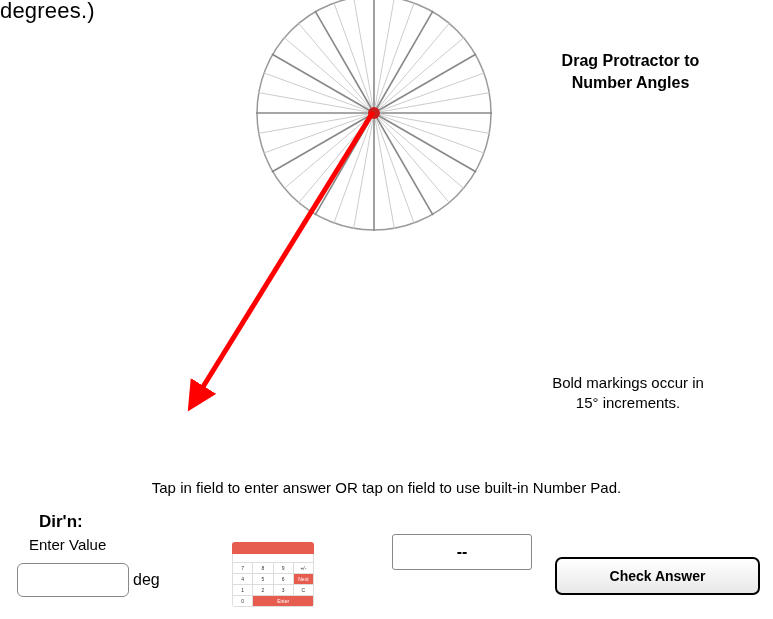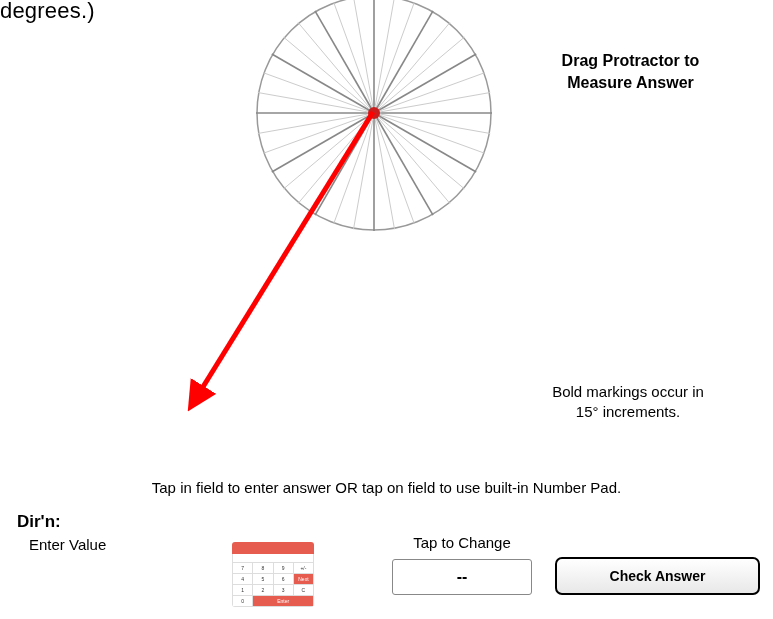--- a/index.html
+++ b/index.html
@@ -4,31 +4,31 @@
   <style>
     * { box-sizing: border-box; margin: 0; padding: 0; }
     body {
       width: 773px; height: 619px; background: #fff;
       font-family: Arial, Helvetica, sans-serif;
       position: relative; overflow: hidden; color: #000;
     }
     .truncated { position: absolute; top: -2px; left: 0; font-size: 22px; letter-spacing: 0.2px; }
     .drag-label { position: absolute; top: 50px; right: 55px; width: 175px; text-align: center;
                   font-weight: bold; font-size: 16px; line-height: 1.35; }
-    .bold-label { position: absolute; top: 382px; right: 60px; width: 170px; text-align: center;
+    .bold-label { position: absolute; top: 373px; right: 60px; width: 170px; text-align: center;
                   font-size: 15px; line-height: 1.35; }
     .instruction { position: absolute; top: 479px; left: 0; right: 0; text-align: center; font-size: 15px; }
 
     .protractor { position: absolute; top: -5px; left: 256px; }
 
     .arrow-svg { position: absolute; top: 0; left: 0; pointer-events: none; }
 
     .bottom-row { position: absolute; top: 512px; left: 0; right: 0; height: 100px; }
     .dirn-block { position: absolute; left: 17px; top: 0; width: 180px; }
-    .dirn-title { font-weight: bold; font-size: 17px; }
+    .dirn-title { font-weight: bold; font-size: 17px; margin-left: 22px; }
     .enter-value { font-size: 15px; margin-top: 4px; margin-left: 12px; }
     .dirn-input-row { display: flex; align-items: center; margin-top: 10px; }
     .dirn-input { width: 112px; height: 34px; border: 1px solid #888; border-radius: 6px;
                   font-size: 16px; padding: 0 8px; }
     .deg-txt { font-size: 16px; margin-left: 4px; }
 
     .numpad { position: absolute; left: 232px; top: 30px; width: 82px; cursor: pointer; }
     .numpad-head { height: 12px; background:#e65c4f; border-top-left-radius:3px; border-top-right-radius:3px;
                    color:#fff; font-size:4px; text-align:center; line-height:12px; overflow:hidden; }
     .numpad-sub { height:8px; background:#fff; font-size:3px; text-align:center; color:#555; line-height:8px; border-left:1px solid #ddd; border-right:1px solid #ddd;}
@@ -47,21 +47,21 @@
 
     .check-btn { position: absolute; left: 555px; top: 45px; width: 205px; height: 38px;
                  background: linear-gradient(#fff,#e8e8e8); border: 2px solid #000; border-radius: 7px;
                  font-size: 14px; font-weight: bold; display:flex; align-items:center; justify-content:center;
                  cursor:pointer; }
   </style>
 </head>
 <body>
 
 <div class="truncated">degrees.)</div>
-<div class="drag-label">Drag Protractor to Measure Answer</div>
+<div class="drag-label">Drag Protractor to Number Angles</div>
 <div class="bold-label">Bold markings occur in 15° increments.</div>
 <div class="instruction">Tap in field to enter answer OR tap on field to use built-in Number Pad.</div>
 
 <svg class="protractor" width="236" height="236" viewBox="0 0 236 236">
   <circle cx="118" cy="118" r="117" fill="#fff" stroke="#999" stroke-width="1.5"></circle>
   <g id="spokes">
       <line x1="118" y1="118" x2="236" y2="118" stroke="#888" stroke-width="1.6"></line>
       <line x1="118" y1="118" x2="234.20731485544053" y2="138.49048496469777" stroke="#ccc" stroke-width="1"></line>
       <line x1="118" y1="118" x2="228.8837292527372" y2="158.35837691242892" stroke="#ccc" stroke-width="1"></line>
       <line x1="118" y1="118" x2="220.19099764656377" y2="177" stroke="#888" stroke-width="1.6"></line>
@@ -107,20 +107,24 @@
       <path d="M0,0 L6,3 L0,6 Z" fill="#ff0000"></path>
     </marker>
   </defs>
   <line id="arrow-line" stroke="#ff0000" stroke-width="5" marker-end="url(#ah)" x1="373" y1="112" x2="193" y2="403"></line>
 </svg>
 
 <div class="bottom-row">
   <div class="dirn-block">
     <div class="dirn-title">Dir'n:</div>
     <div class="enter-value">Enter Value</div>
+    <div class="dirn-input-row">
+      <input class="dirn-input" type="text" value="" style="">
+      <span class="deg-txt">deg</span>
+    </div>
   </div>
 
   <div class="numpad">
     <div class="numpad-head"></div>
     <div class="numpad-sub"></div>
     <div class="numpad-grid">
       <span>7</span>
       <span>8</span>
       <span>9</span>
       <span>+/-</span>
@@ -131,18 +135,17 @@
       <span>1</span>
       <span>2</span>
       <span>3</span>
       <span>C</span>
       <span>0</span>
       <span class="red wide3">Enter</span>
     </div>
   </div>
 
   <div class="tap-change-block">
-    <div class="tap-change-lbl">Tap to Change</div>
     <div class="tap-change-box">--</div>
   </div>
 
   <div class="check-btn">Check Answer</div>
 </div>
 
 </body></html>

